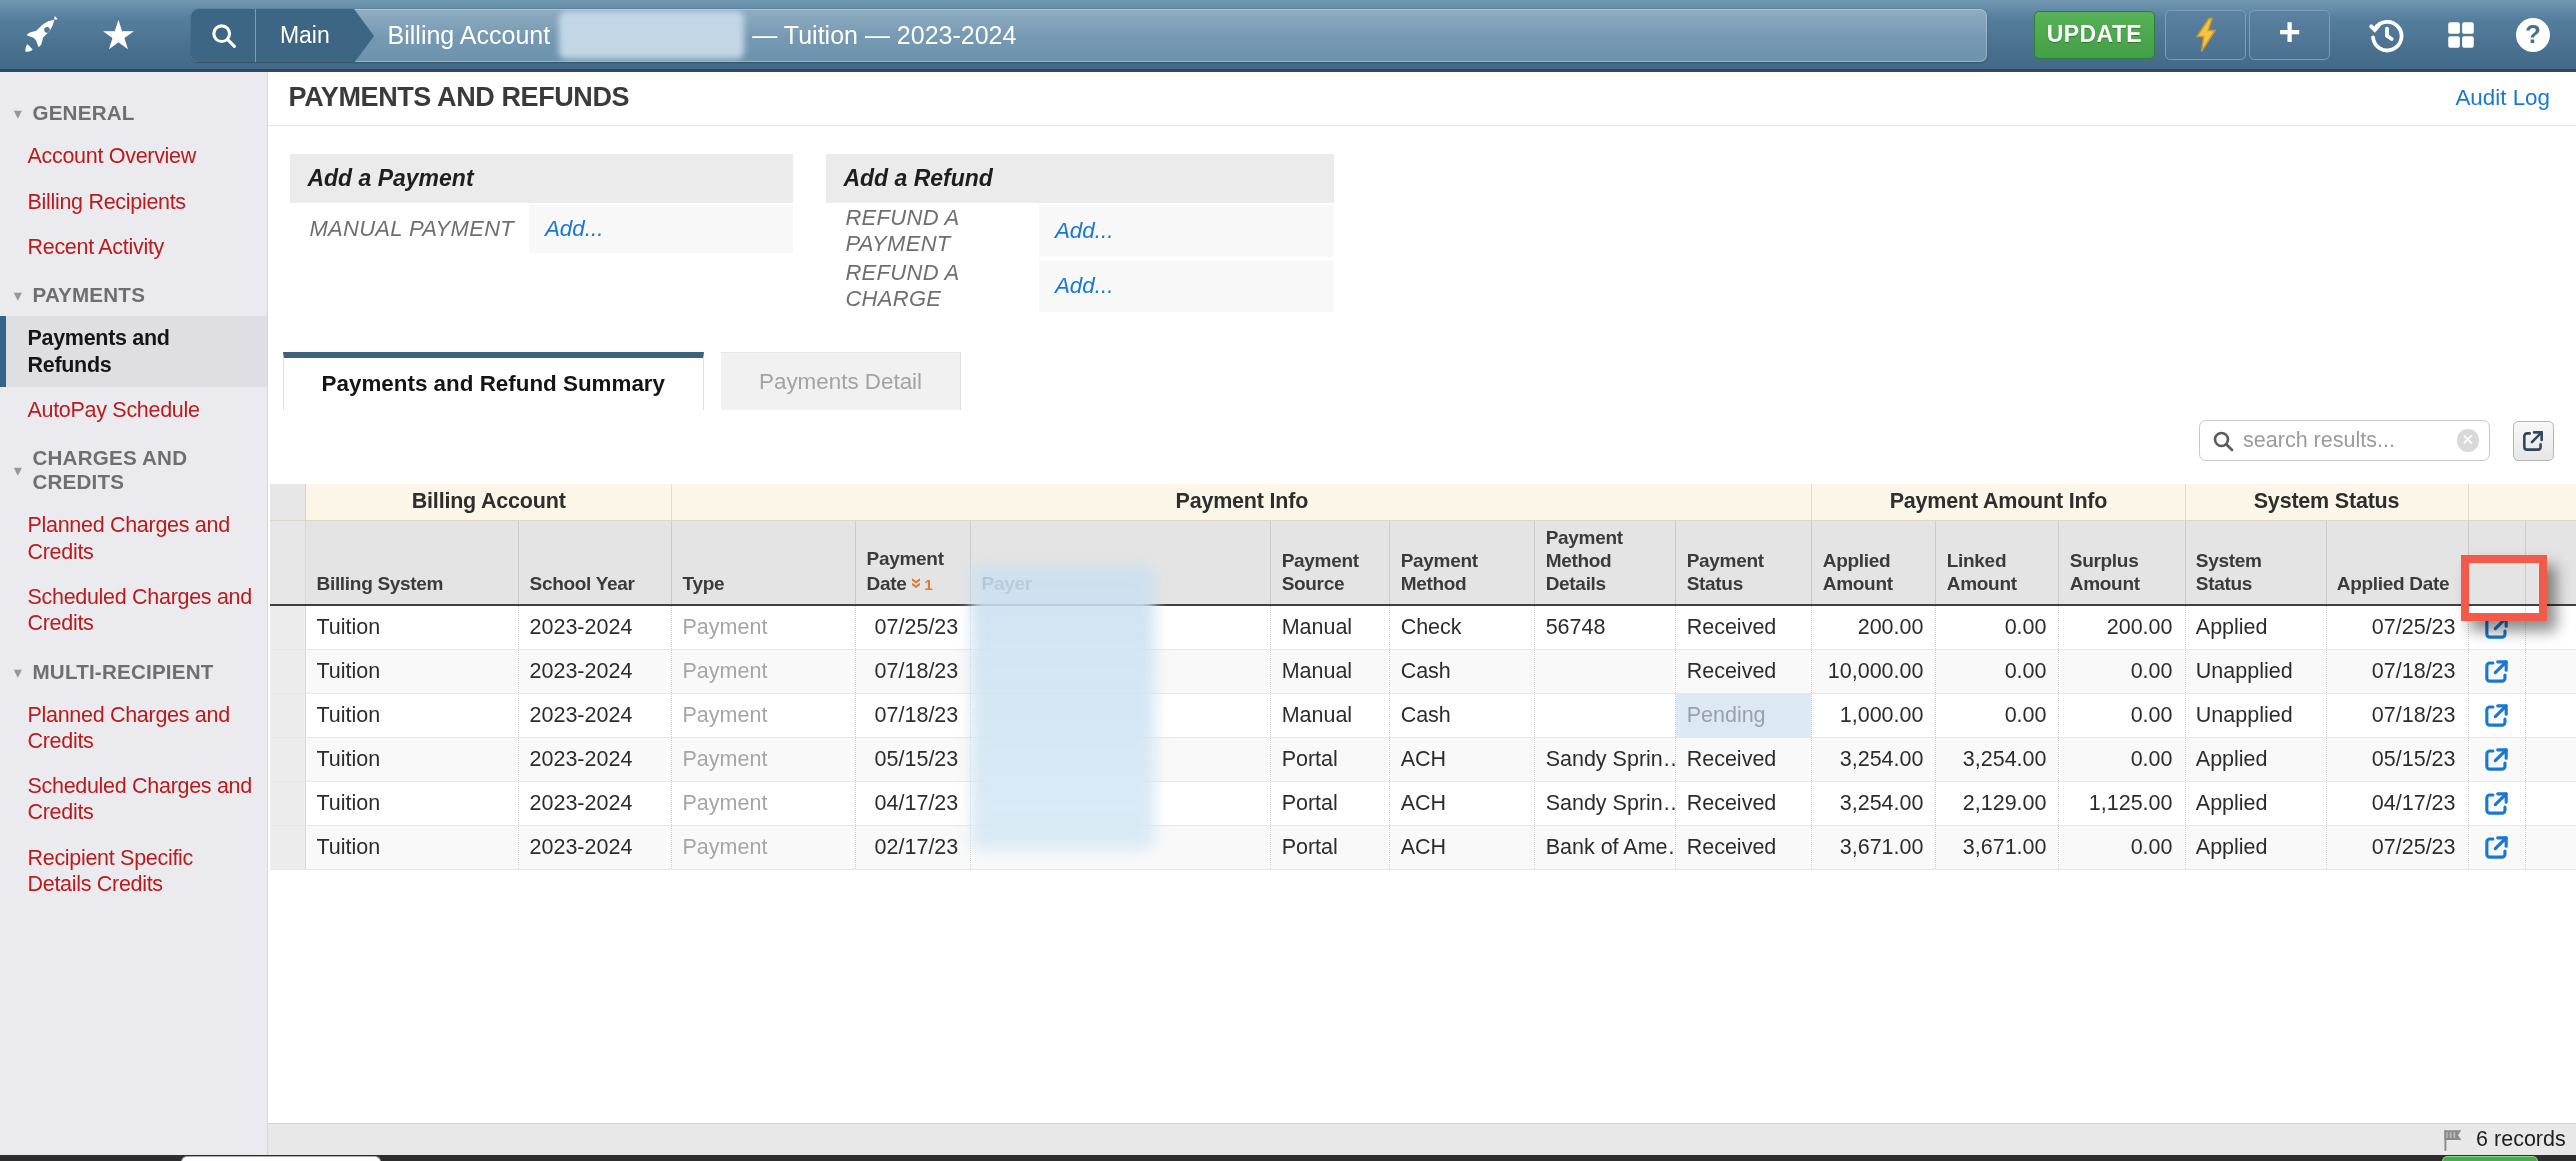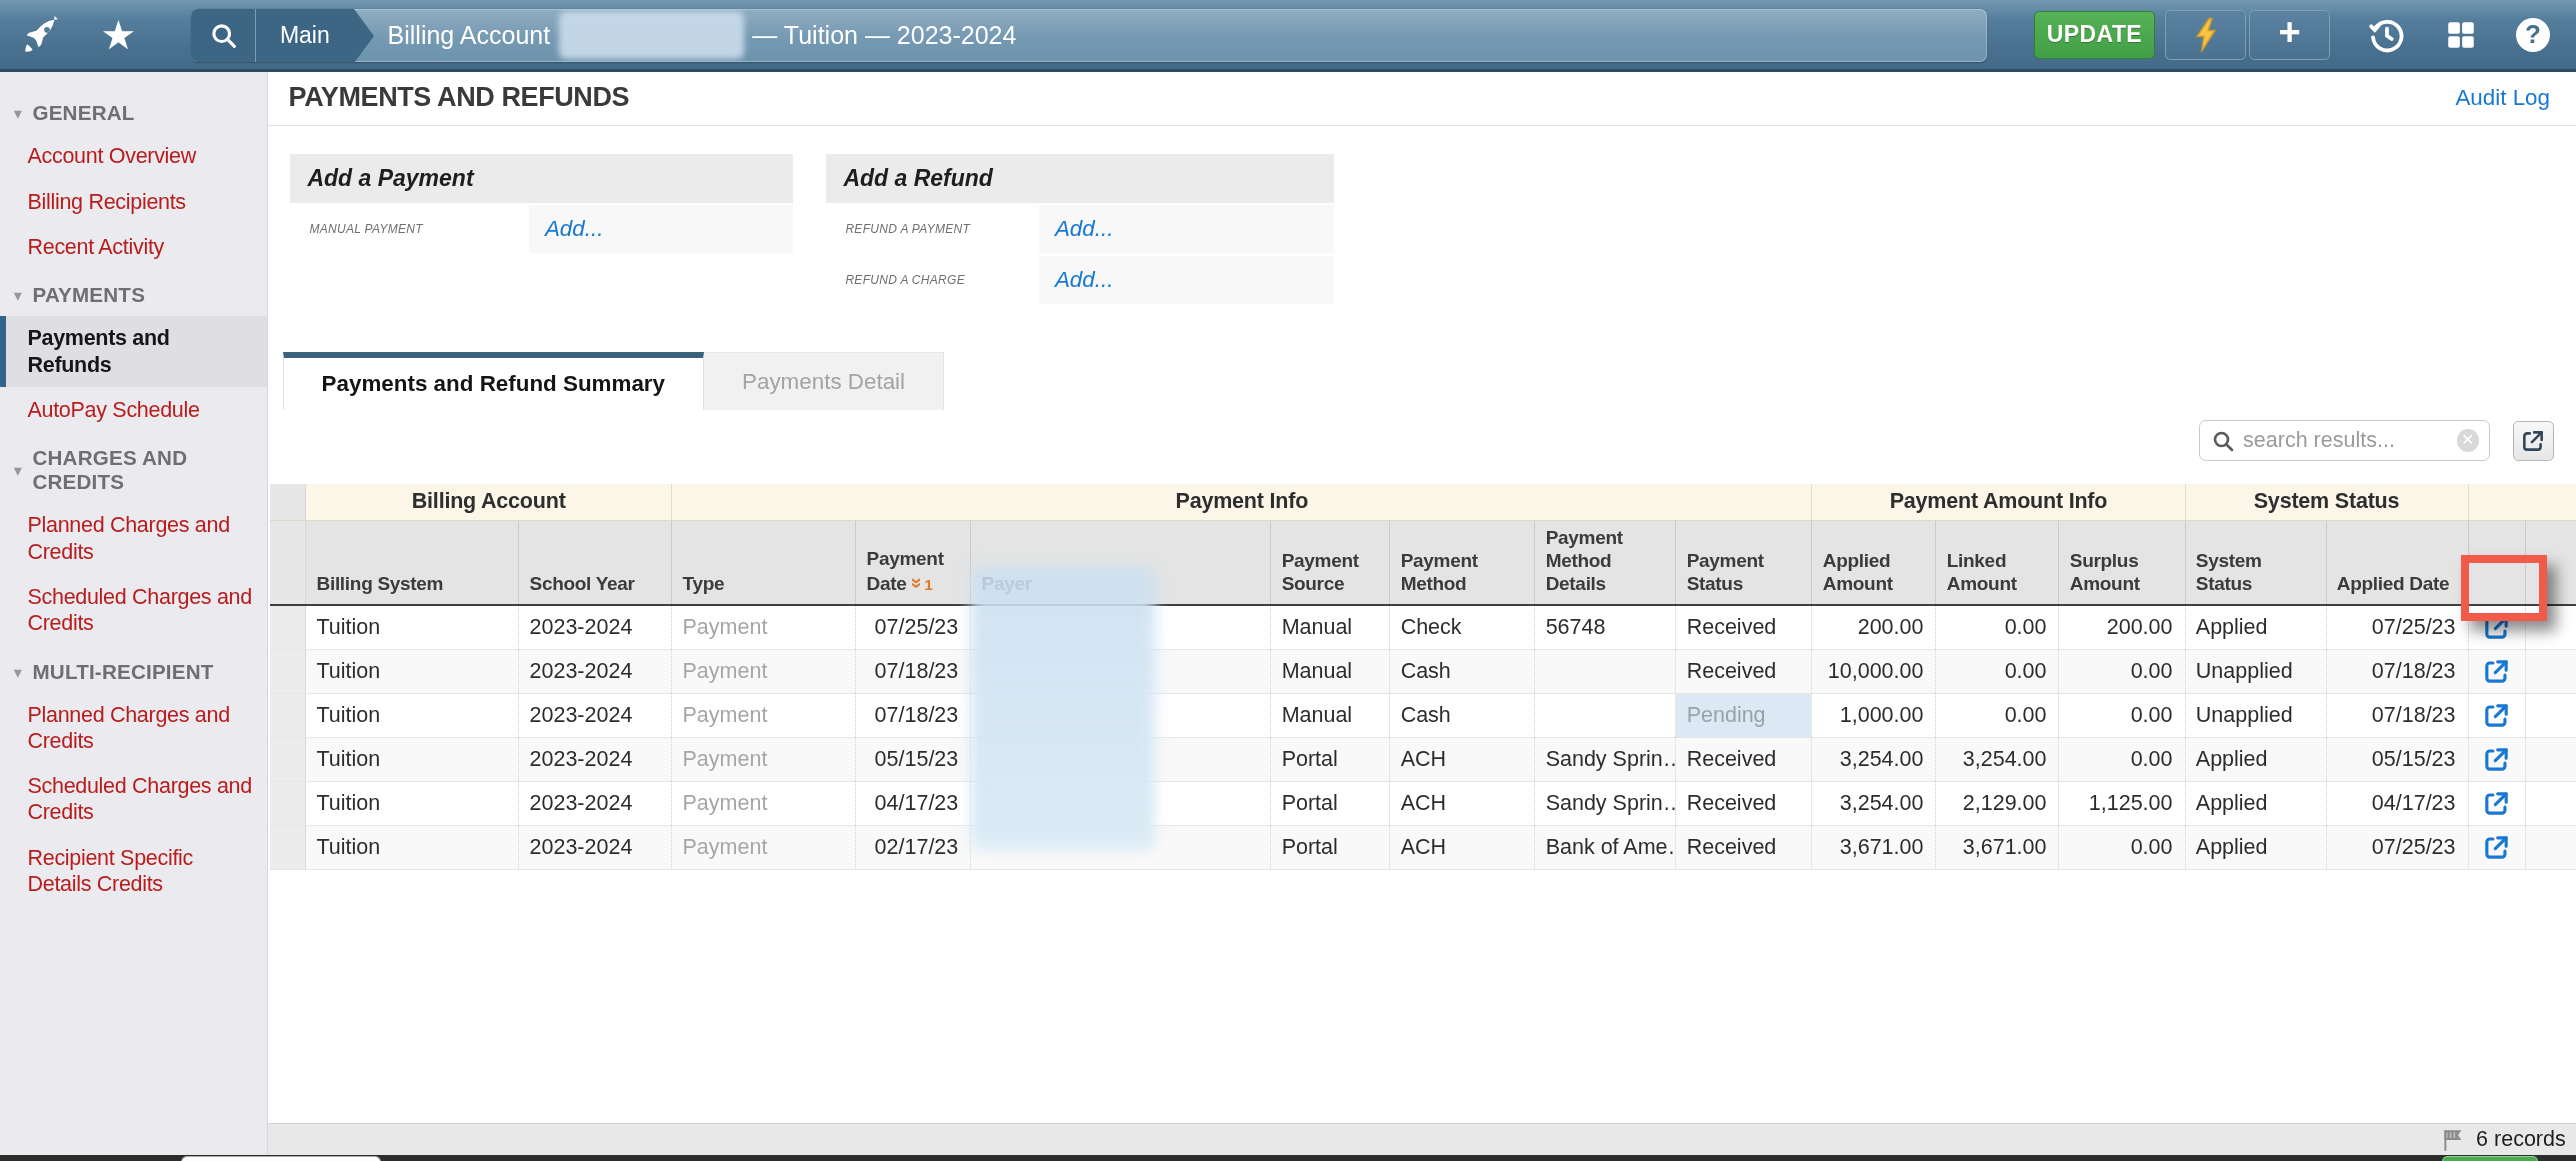--- a/index.html
+++ b/index.html
@@ -75,26 +75,26 @@
   .page-head h1 { font-size:27px; color:#3a3a3c; letter-spacing:-0.4px; font-weight:bold; }
   .audit-link { color:#1878d2; font-size:22.4px; cursor:pointer; text-decoration:none; }
   .divider { position:absolute; top:53px; left:0; right:0; border-bottom:1.7px solid #e3e3e3; }
 
   .panels { position:absolute; top:82px; left:22.4px; display:flex; gap:33px; }
   .panel { width:503px;font-style:italic; }
   .panel.p2 { width:508px; }
   .panel-header { background:#ebebeb; font-weight:bold; font-size:23px; color:#1e1e1e; padding:11.2px 17px; }
   .panel-row { display:flex; align-items:stretch; margin-top:1.7px; }
   .panel-row + .panel-row { margin-top:2.6px; }
-  .panel-label { width:239px; color:#6f6f6f; font-size:12px; letter-spacing:0.3px; display:flex; align-items:center; padding-left:19px; }
+  .panel-label { width:239px; color:#6f6f6f; font-size:22px; letter-spacing:0.3px; display:flex; align-items:center; padding-left:19px; }
   .p2 .panel-label { width:213px; }
   .panel-field { flex:1; background:#f8f8f8; padding:11.2px 15.5px; font-size:22.4px; min-height:48px; display:flex; align-items:center; }
   .add-link { color:#1878d2; cursor:pointer; text-decoration:none; }
 
-  .tabs { position:absolute; top:280px; left:14.6px; display:flex; align-items:stretch; height:58px; }
+  .tabs { position:absolute; top:280px; left:14.6px; display:flex; align-items:stretch; height:58px;gap:17px; }
   .tab { font-size:22.4px; display:flex; align-items:center; padding:0 38px; cursor:pointer; }
   .tab.active {
     background:#fff; border-top:6px solid #3b617c;
     border-left:0.9px solid #e0e0e0; border-right:0.9px solid #e0e0e0;
     font-weight:bold; color:#141414;
   }
   .tab.inactive { background:#f1f1f1; color:#a3a3a3; border-top:0.9px solid #e7e7e7; border-right:0.9px solid #e2e2e2; }
 
   .toolbar { position:absolute; top:348px; right:22.4px; display:flex; align-items:center; gap:22.4px; }
   .searchbox {

